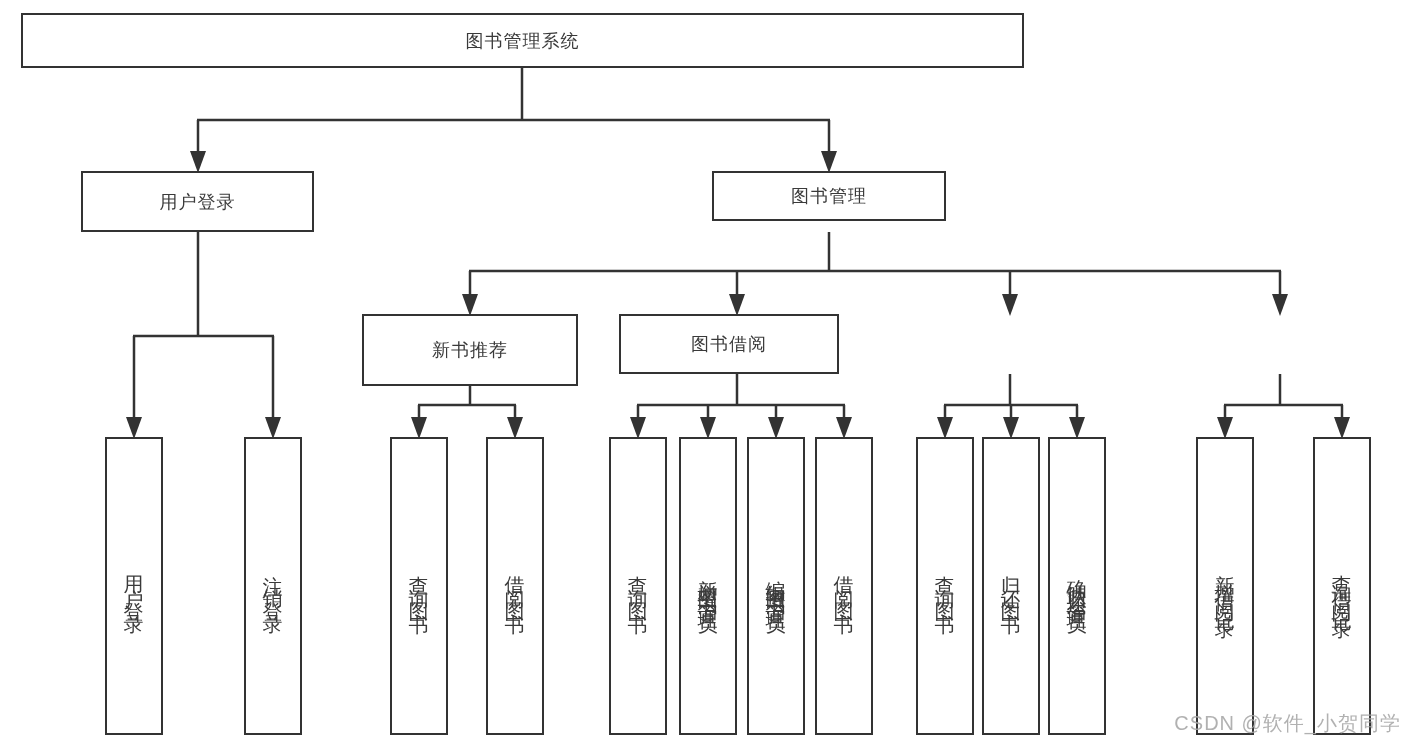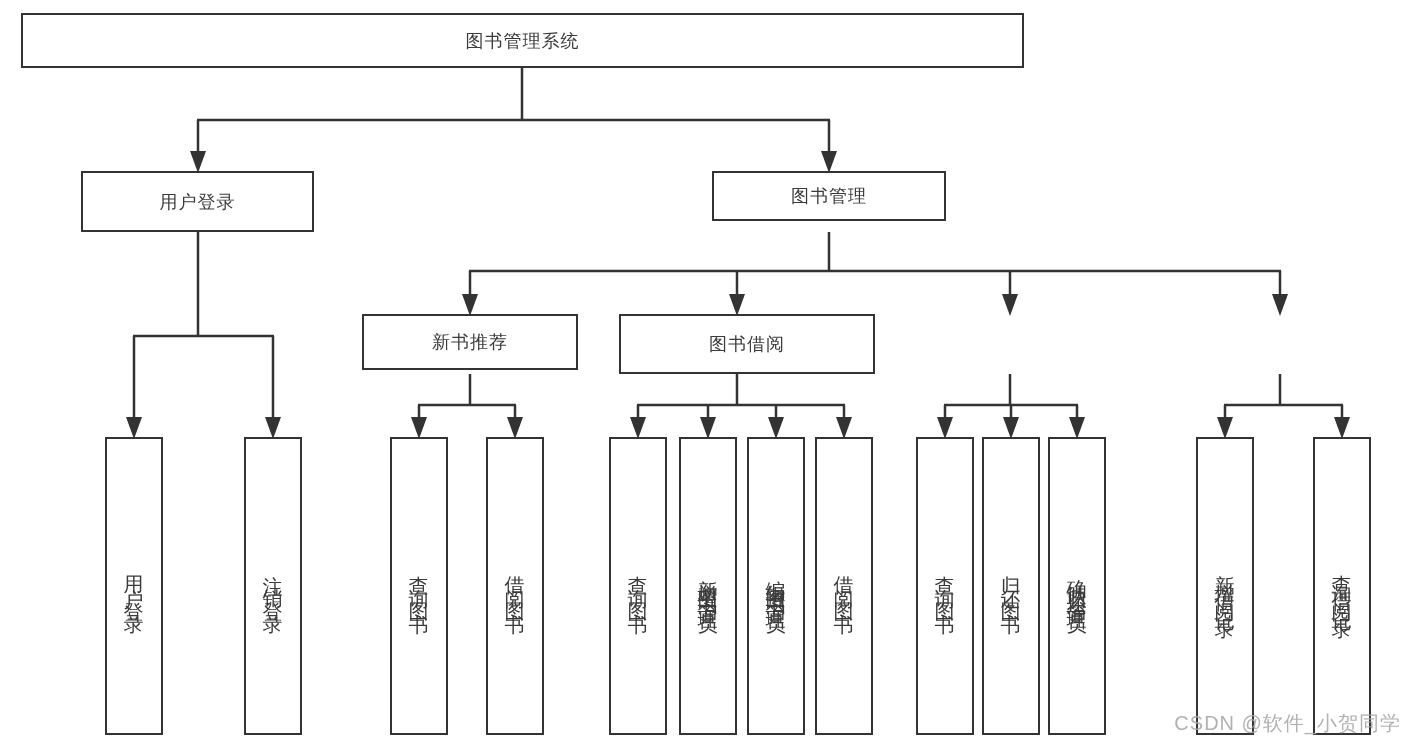--- a/index.html
+++ b/index.html
@@ -123,24 +123,24 @@
     <span>图书管理系统</span>
   </div>
 
   <div class="box h" style="left:81px;top:171px;width:233px;height:61px">
     <span>用户登录</span>
   </div>
   <div class="box h" style="left:712px;top:171px;width:234px;height:50px">
     <span>图书管理</span>
   </div>
 
-  <div class="box h" style="left:362px;top:314px;width:216px;height:56px">
+  <div class="box h" style="left:362px;top:314px;width:216px;height:72px">
     <span>新书推荐</span>
   </div>
-  <div class="box h" style="left:619px;top:314px;width:256px;height:60px">
+  <div class="box h" style="left:619px;top:314px;width:220px;height:60px">
     <span>图书借阅</span>
   </div>
 
   <div class="box v" style="left:105px;top:437px;width:58px;height:298px">
     <span>用户登录</span>
   </div>
   <div class="box v" style="left:244px;top:437px;width:58px;height:298px">
     <span>注销登录</span>
   </div>
 

